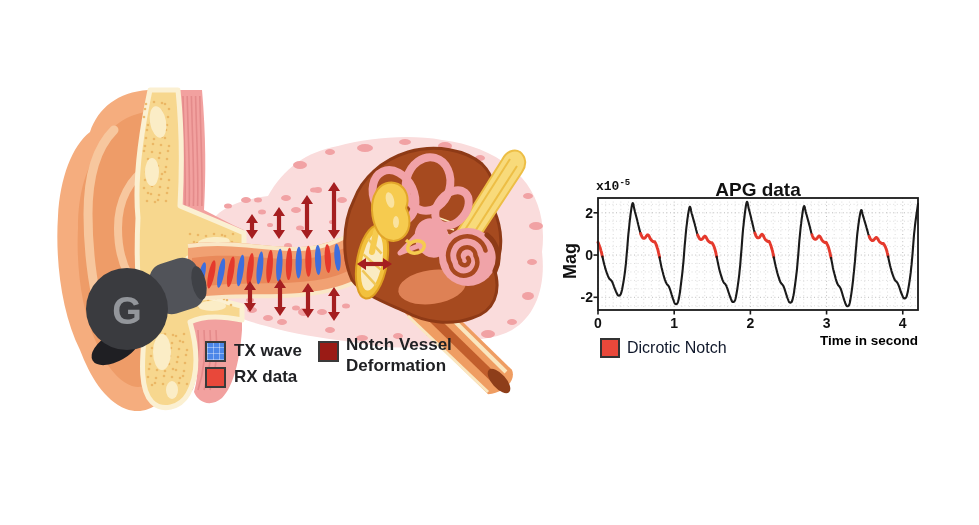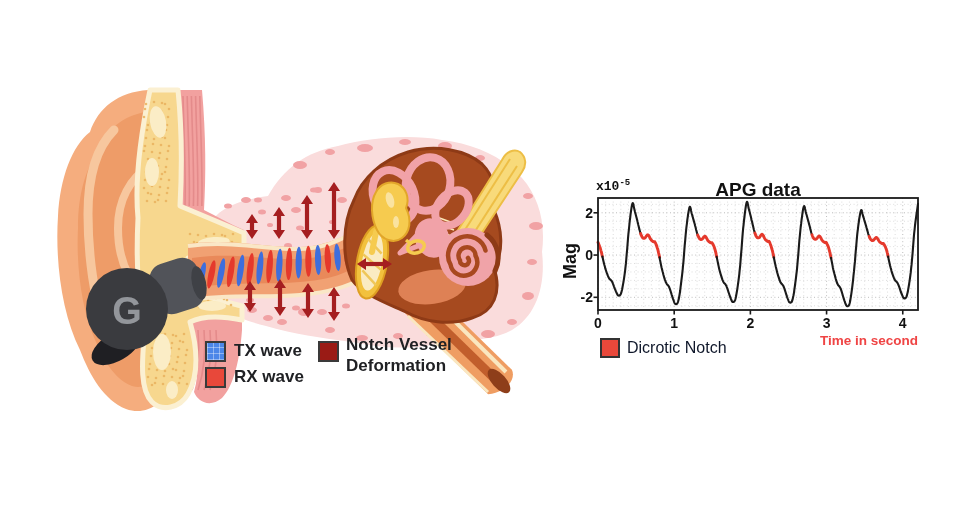--- a/index.html
+++ b/index.html
@@ -20,21 +20,21 @@
                font-size:19px;font-weight:700;color:#111;margin-top:8px;}
   .chart-exp{position:absolute;left:36px;top:13px;font-size:13px;font-weight:700;color:#111;font-family:Liberation Mono, monospace;}
   .chart-exp sup{font-size:9px;}
   .chart-ylabel{position:absolute;left:0px;top:55px;height:82px;width:22px;
                 writing-mode:vertical-rl;transform:rotate(180deg);text-align:center;
                 font-size:18px;font-weight:700;color:#111;}
   .xtick{position:absolute;width:30px;text-align:center;top:150px;font-size:14px;font-weight:700;color:#111;}
   .ytick{position:absolute;width:33px;text-align:right;left:0;height:18px;line-height:18px;
          font-size:14px;font-weight:700;color:#111;}
   .chart-xlabel{position:absolute;left:198px;top:168px;width:160px;text-align:right;
-                font-size:13.5px;font-weight:700;color:#ef4444;}
+                font-size:13.5px;font-weight:700;color:#000000;}
   .chart-legend-swatch{position:absolute;left:40px;top:173px;width:20px;height:20px;
                 background:#e8483a;border:2px solid #333;box-sizing:border-box;}
   .chart-legend-label{position:absolute;left:67px;top:174px;font-size:16px;font-weight:400;color:#0f172a;}
 </style>
 </head>
 <body>
 
 <svg class="abs" style="left:0;top:0" width="560" height="460" viewBox="0 0 560 460">
 
   <g>
@@ -384,21 +384,21 @@
     <ellipse cx="199" cy="283" rx="7" ry="17" transform="rotate(-12 199 283)" fill="#3f4146"></ellipse>
     <circle cx="127" cy="309" r="41" fill="#3a3b3f"></circle>
     <text x="127" y="311" text-anchor="middle" dominant-baseline="central" font-size="38" font-weight="bold" fill="#93969b">G</text>
   </g>
 </svg>
 
 <div>
   <div class="swatch tx abs" style="left:205px;top:341px"></div>
   <div class="leg-label" style="left:234px;top:340px">TX wave</div>
   <div class="swatch rx abs" style="left:205px;top:367px"></div>
-  <div class="leg-label" style="left:234px;top:366px">RX wave</div>
+  <div class="leg-label" style="left:234px;top:366px">RX data</div>
   <div class="swatch vessel abs" style="left:318px;top:341px"></div>
   <div class="leg-label" style="left:346px;top:334px">
     <span>Notch Vessel</span><br>
     <span>Deformation</span>
   </div>
 </div>
 
 <div class="chart">
   <div class="chart-title">APG data</div>
   <div class="chart-exp">

